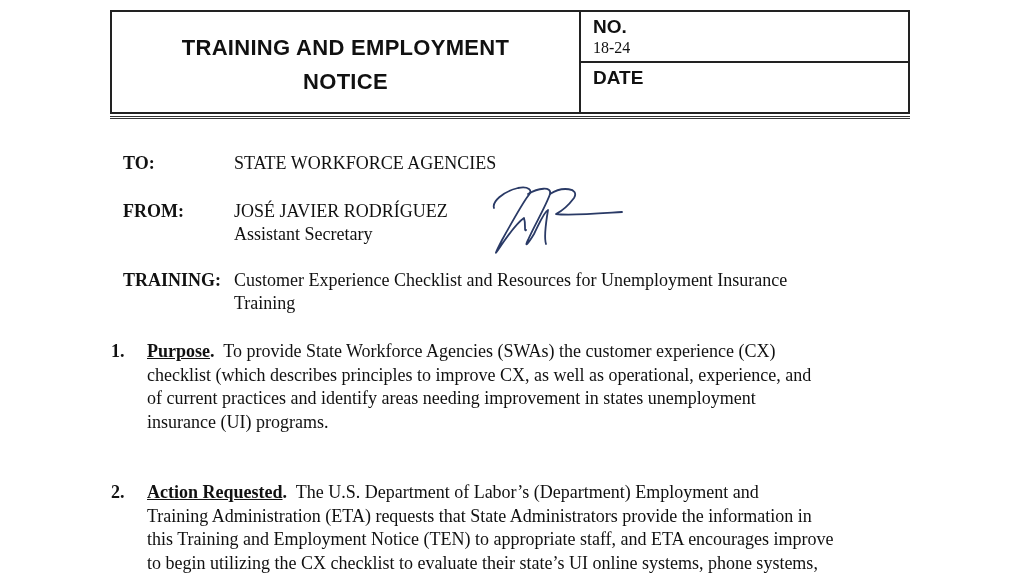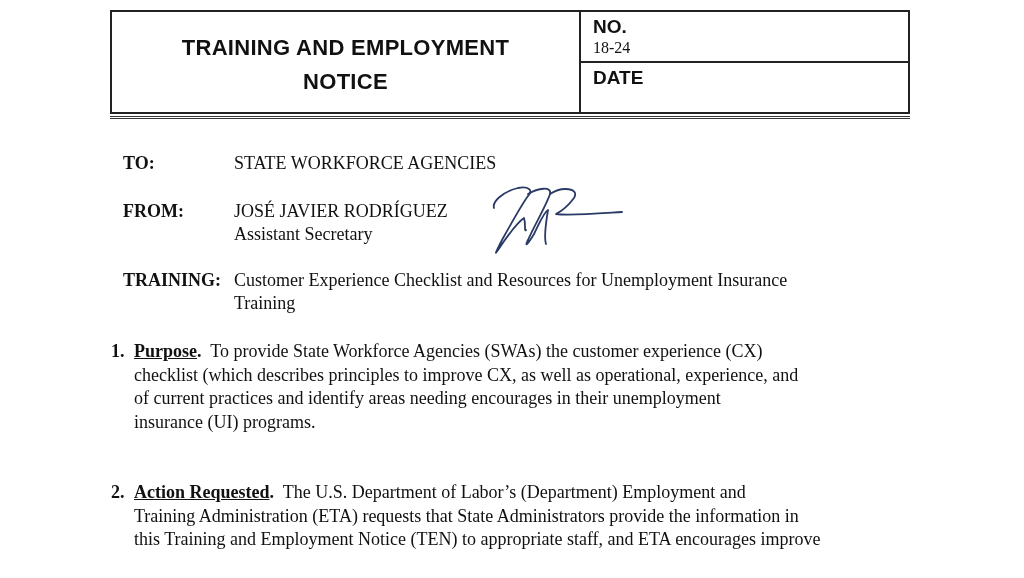--- a/index.html
+++ b/index.html
@@ -33,21 +33,21 @@
       border-top: 1px solid #333; border-bottom: 1px solid #333; box-sizing: border-box;
     }
     .field-row { position: absolute; left: 111px; font-size: 18px; line-height: 23px; }
     .field-label { position: absolute; left: 12px; font-weight: bold; white-space: nowrap; }
     .field-value { position: absolute; left: 123px; white-space: nowrap; }
     .signature { position: absolute; left: 488px; top: 182px; width: 140px; height: 78px; }
     .para {
       position: absolute; left: 111px; width: 800px; font-size: 18px; line-height: 23.5px;
     }
     .para .num { position: absolute; left: 0; top: 0; font-weight: bold; }
-    .para .text { margin-left: 23px; }
+    .para .text { margin-left: 36px; }
     .para .heading { font-weight: bold; text-decoration: underline; }
     .para .dot { font-weight: bold; }
   </style>
 </head>
 <body>
 
 <div class="header-box">
   <div class="header-left">
     <div>
       <div>TRAINING AND EMPLOYMENT</div>
@@ -93,25 +93,26 @@
 </div>
 <div class="field-row" style="top:292px;">
   <span class="field-value">Training</span>
 </div>
 
 <div class="para" style="top:340px;">
   <span class="num">1.</span>
   <div class="text">
     <div><span class="heading">Purpose</span><span class="dot">.</span>&nbsp; <span>To provide State Workforce Agencies (SWAs) the customer experience (CX)</span></div>
     <div>checklist (which describes principles to improve CX, as well as operational, experience, and</div>
-    <div>of current practices and identify areas needing encourages in their unemployment</div>
+    <div>of current practices and identify areas needing improvement in states unemployment</div>
     <div>insurance (UI) programs.</div>
   </div>
 </div>
 
 <div class="para" style="top:481px;">
   <span class="num">2.</span>
   <div class="text">
     <div><span class="heading">Action Requested</span><span class="dot">.</span>&nbsp; <span>The U.S. Department of Labor’s (Department) Employment and</span></div>
     <div>Training Administration (ETA) requests that State Administrators provide the information in</div>
     <div>this Training and Employment Notice (TEN) to appropriate staff, and ETA encourages improve</div>
+    <div>to begin utilizing the CX checklist to evaluate their state’s UI online systems, phone systems,</div>
   </div>
 </div>
 
 </body></html>

